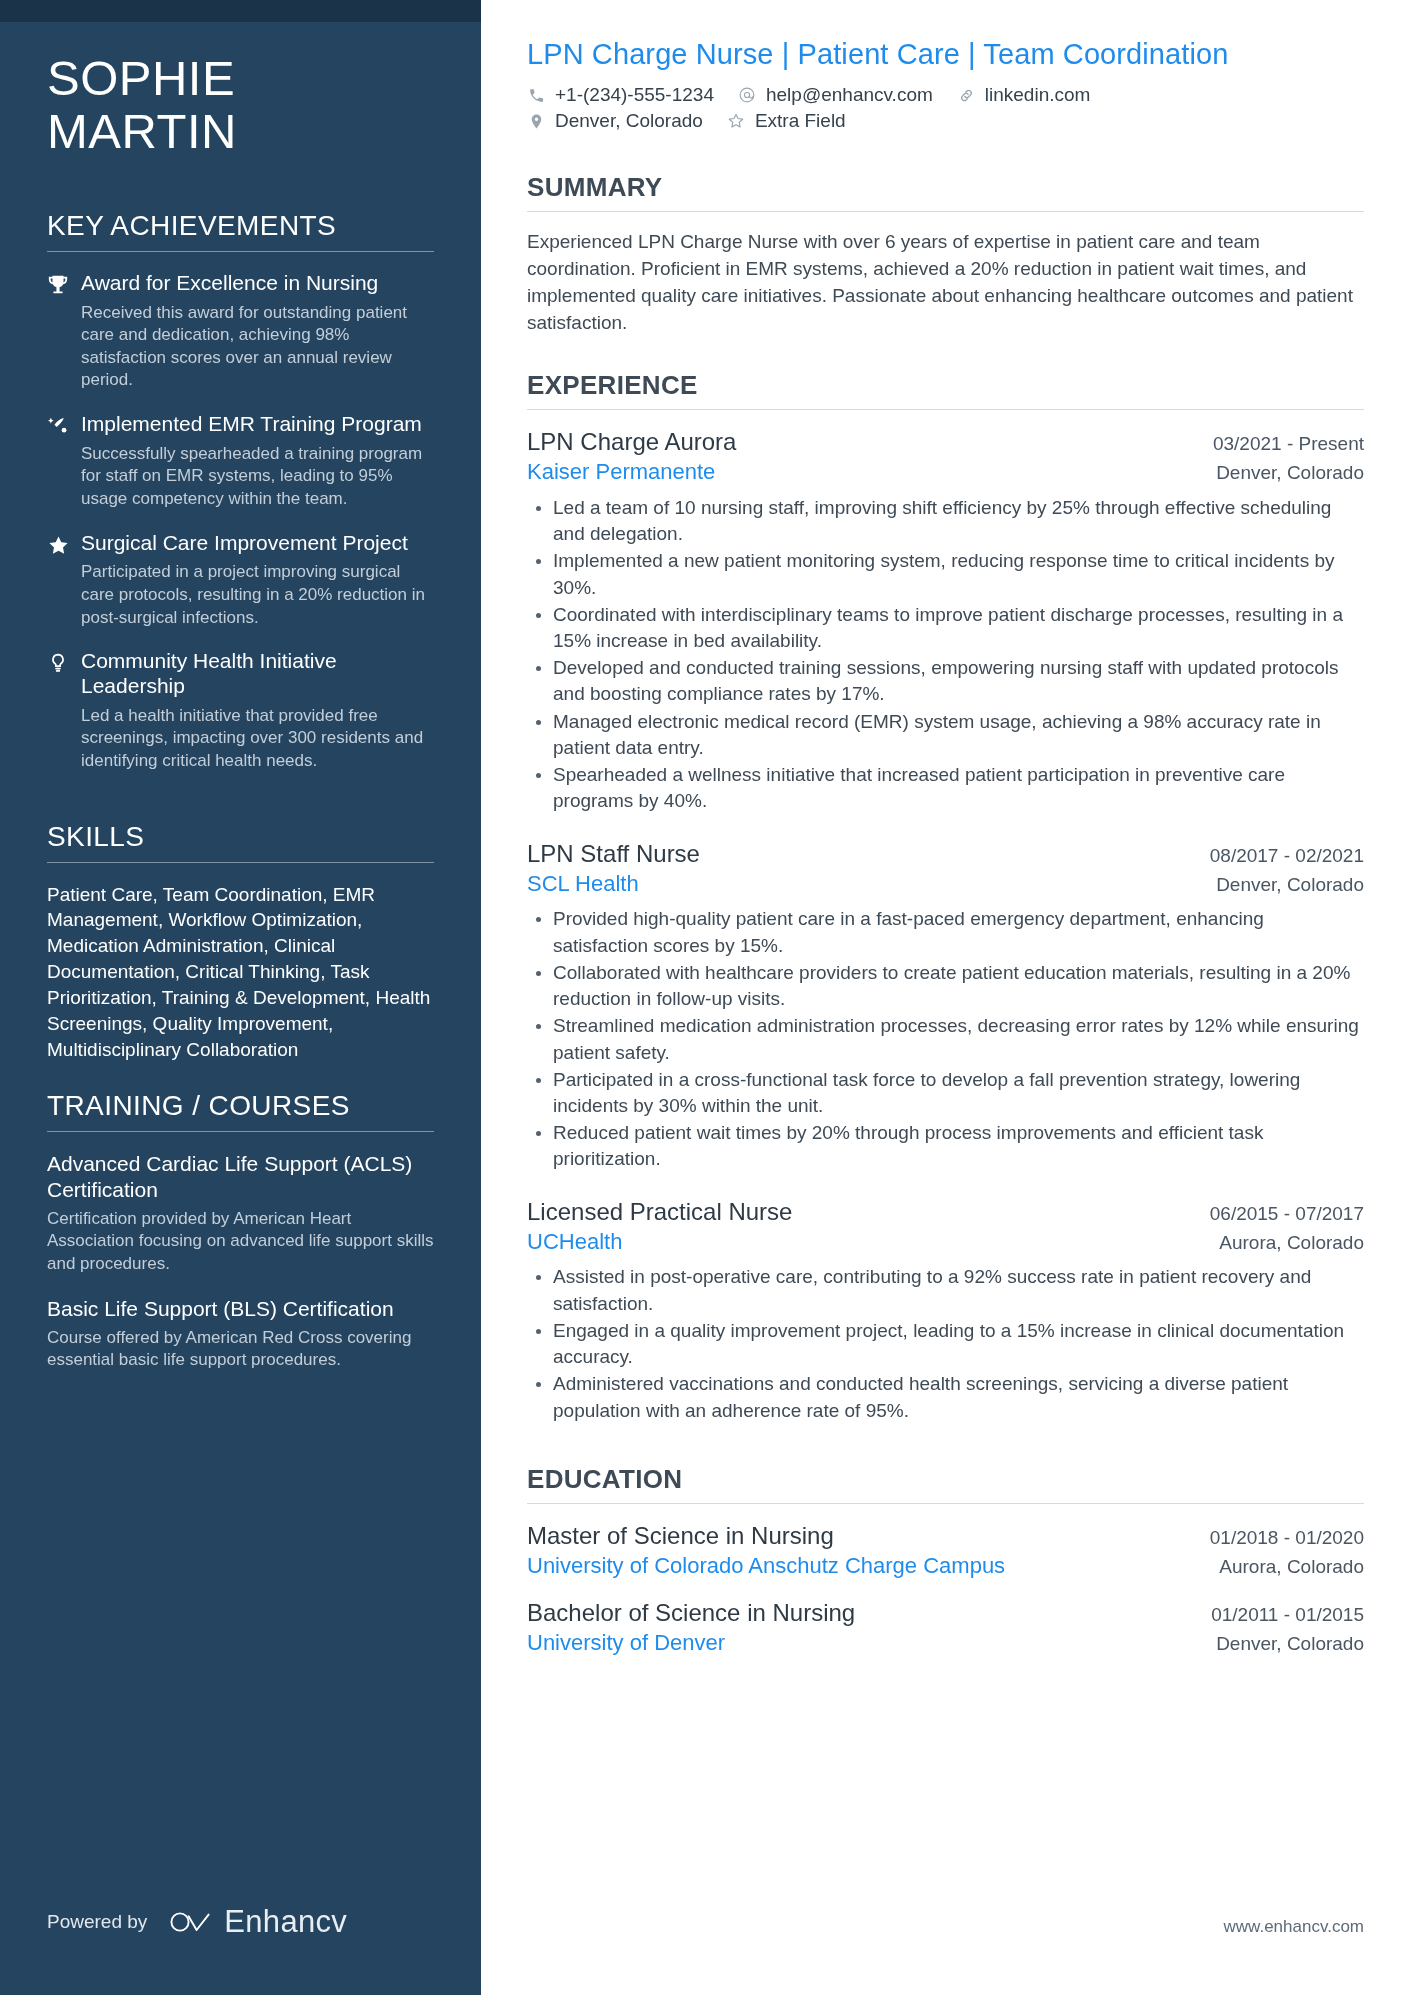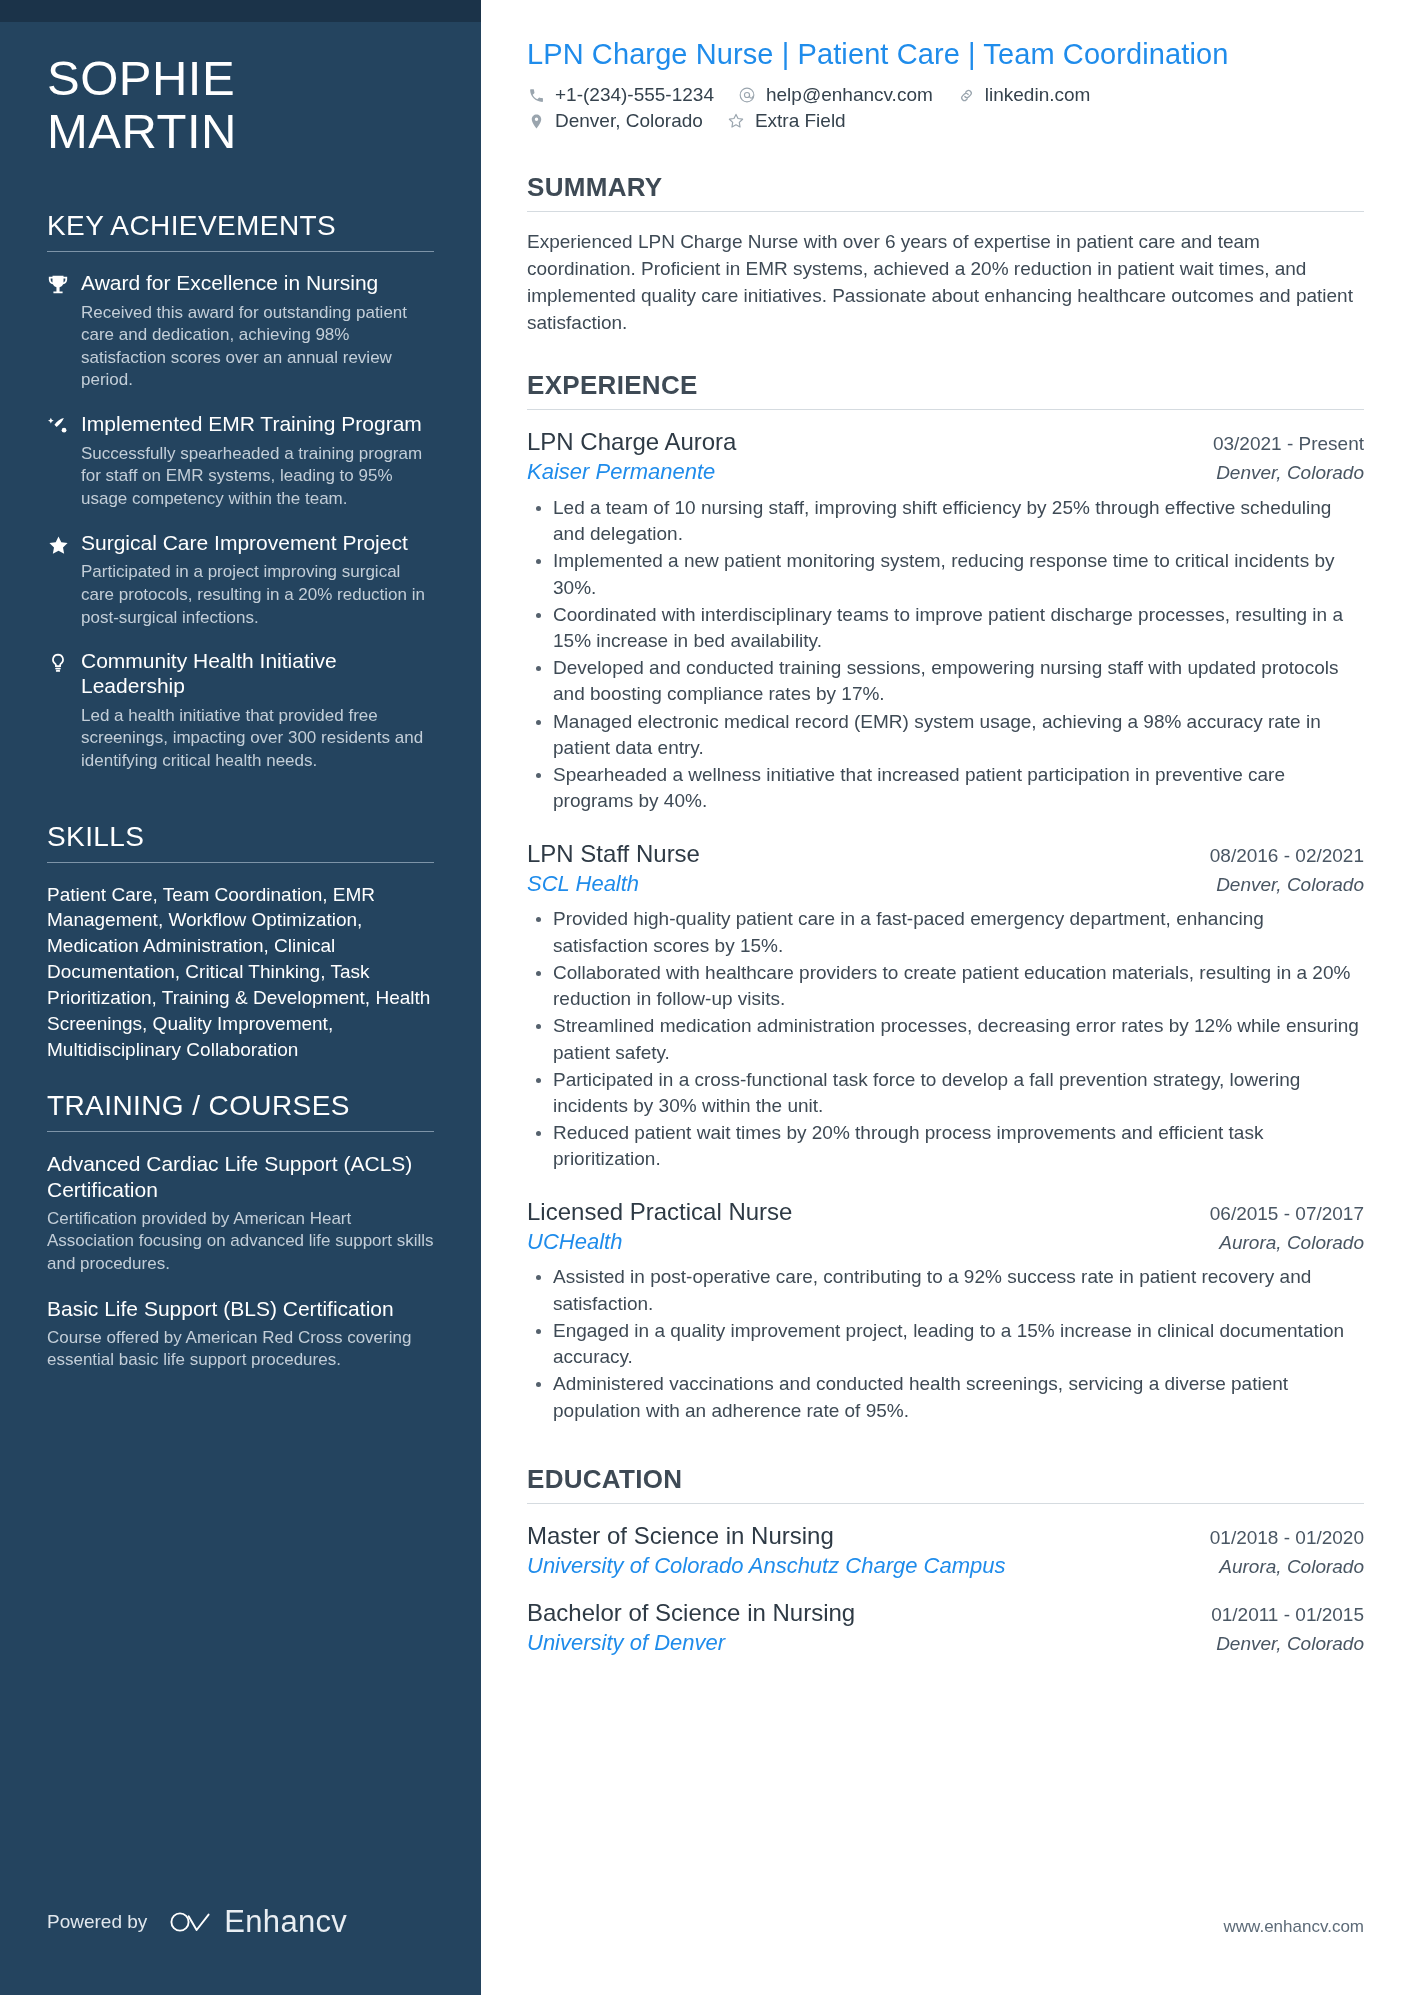--- a/index.html
+++ b/index.html
@@ -196,21 +196,20 @@
     color: #495663;
     white-space: nowrap;
     flex: 0 0 auto;
   }
   .entry-row2 {
     display: flex;
     justify-content: space-between;
     align-items: baseline;
     gap: 16px;
     margin-top: 2px;
-    font-style: italic;
   }
   .entry-org {
     font-size: 22px;
     color: #1f8ceb;
     line-height: 1.22;
   }
   .entry-loc {
     font-size: 19px;
     color: #495663;
     white-space: nowrap;
@@ -444,21 +443,21 @@
           <li>Coordinated with interdisciplinary teams to improve patient discharge processes, resulting in a 15% increase in bed availability.</li>
           <li>Developed and conducted training sessions, empowering nursing staff with updated protocols and boosting compliance rates by 17%.</li>
           <li>Managed electronic medical record (EMR) system usage, achieving a 98% accuracy rate in patient data entry.</li>
           <li>Spearheaded a wellness initiative that increased patient participation in preventive care programs by 40%.</li>
         </ul>
       </div>
 
       <div class="entry">
         <div class="entry-row1">
           <div class="entry-title">LPN Staff Nurse</div>
-          <div class="entry-dates">08/2016 - 02/2021</div>
+          <div class="entry-dates">08/2017 - 02/2021</div>
         </div>
         <div class="entry-row2">
           <div class="entry-org">SCL Health</div>
           <div class="entry-loc">Denver, Colorado</div>
         </div>
         <ul class="bullets">
           <li>Provided high-quality patient care in a fast-paced emergency department, enhancing satisfaction scores by 15%.</li>
           <li>Collaborated with healthcare providers to create patient education materials, resulting in a 20% reduction in follow-up visits.</li>
           <li>Streamlined medication administration processes, decreasing error rates by 12% while ensuring patient safety.</li>
           <li>Participated in a cross-functional task force to develop a fall prevention strategy, lowering incidents by 30% within the unit.</li>

